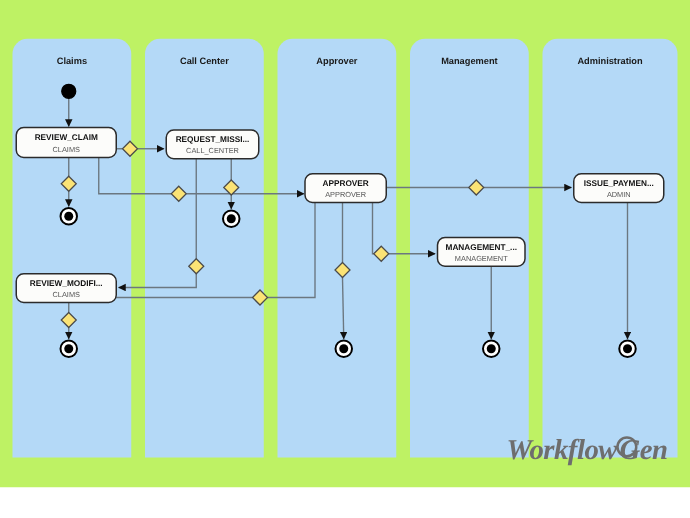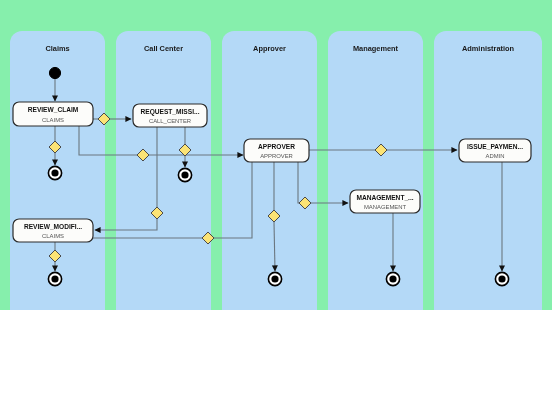--- a/index.html
+++ b/index.html
@@ -3,22 +3,22 @@
 <meta charset="utf-8">
 <style>
   html, body {
     margin: 0;
     padding: 0;
     background: #ffffff;
   }
   #canvas {
     position: relative;
     width: 552px;
-    height: 310px;
-    background: #86efac;
+    height: 390px;
+    background: #bef264;
     overflow: hidden;
     font-family: "Liberation Sans", sans-serif;
   }
   #diagram-svg {
     position: absolute;
     left: 0;
     top: 0;
   }
   .lane-title {
     font-size: 7.4px;
@@ -225,14 +225,15 @@
 
       <g>
         <rect x="13" y="219" width="80" height="23" rx="6" ry="6" fill="#fcfcfa" stroke="#2b2b2b" stroke-width="1.2"></rect>
         <text class="node-title" x="53" y="227">REVIEW_MODIFI...</text>
         <text class="node-sub" x="53" y="236">CLAIMS</text>
       </g>
 
     </g>
   </svg>
 
+  <div class="logo-text"><span>Workflow</span><span class="logo-gen-wrap"><span class="logo-gen-circle"></span><span>G</span><span>en</span></span></div>
 
 </div>
 
 </body></html>

